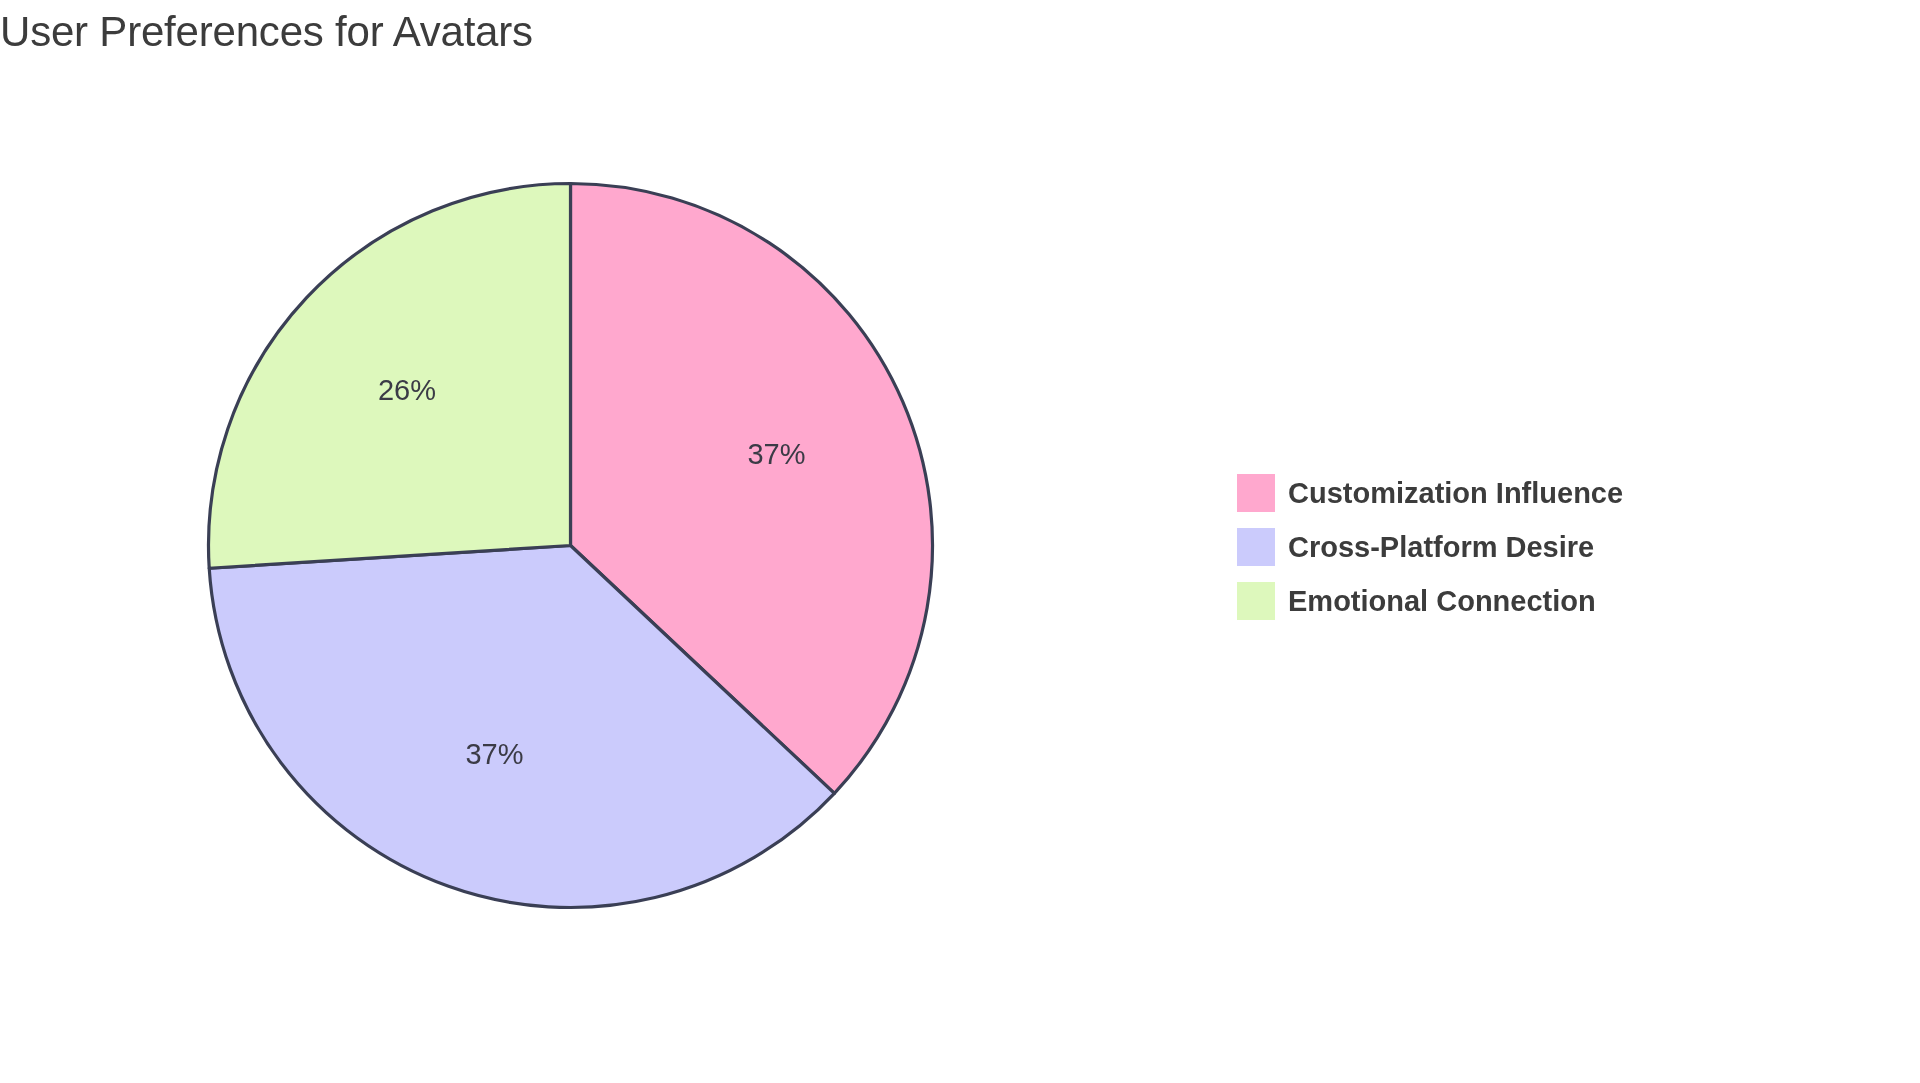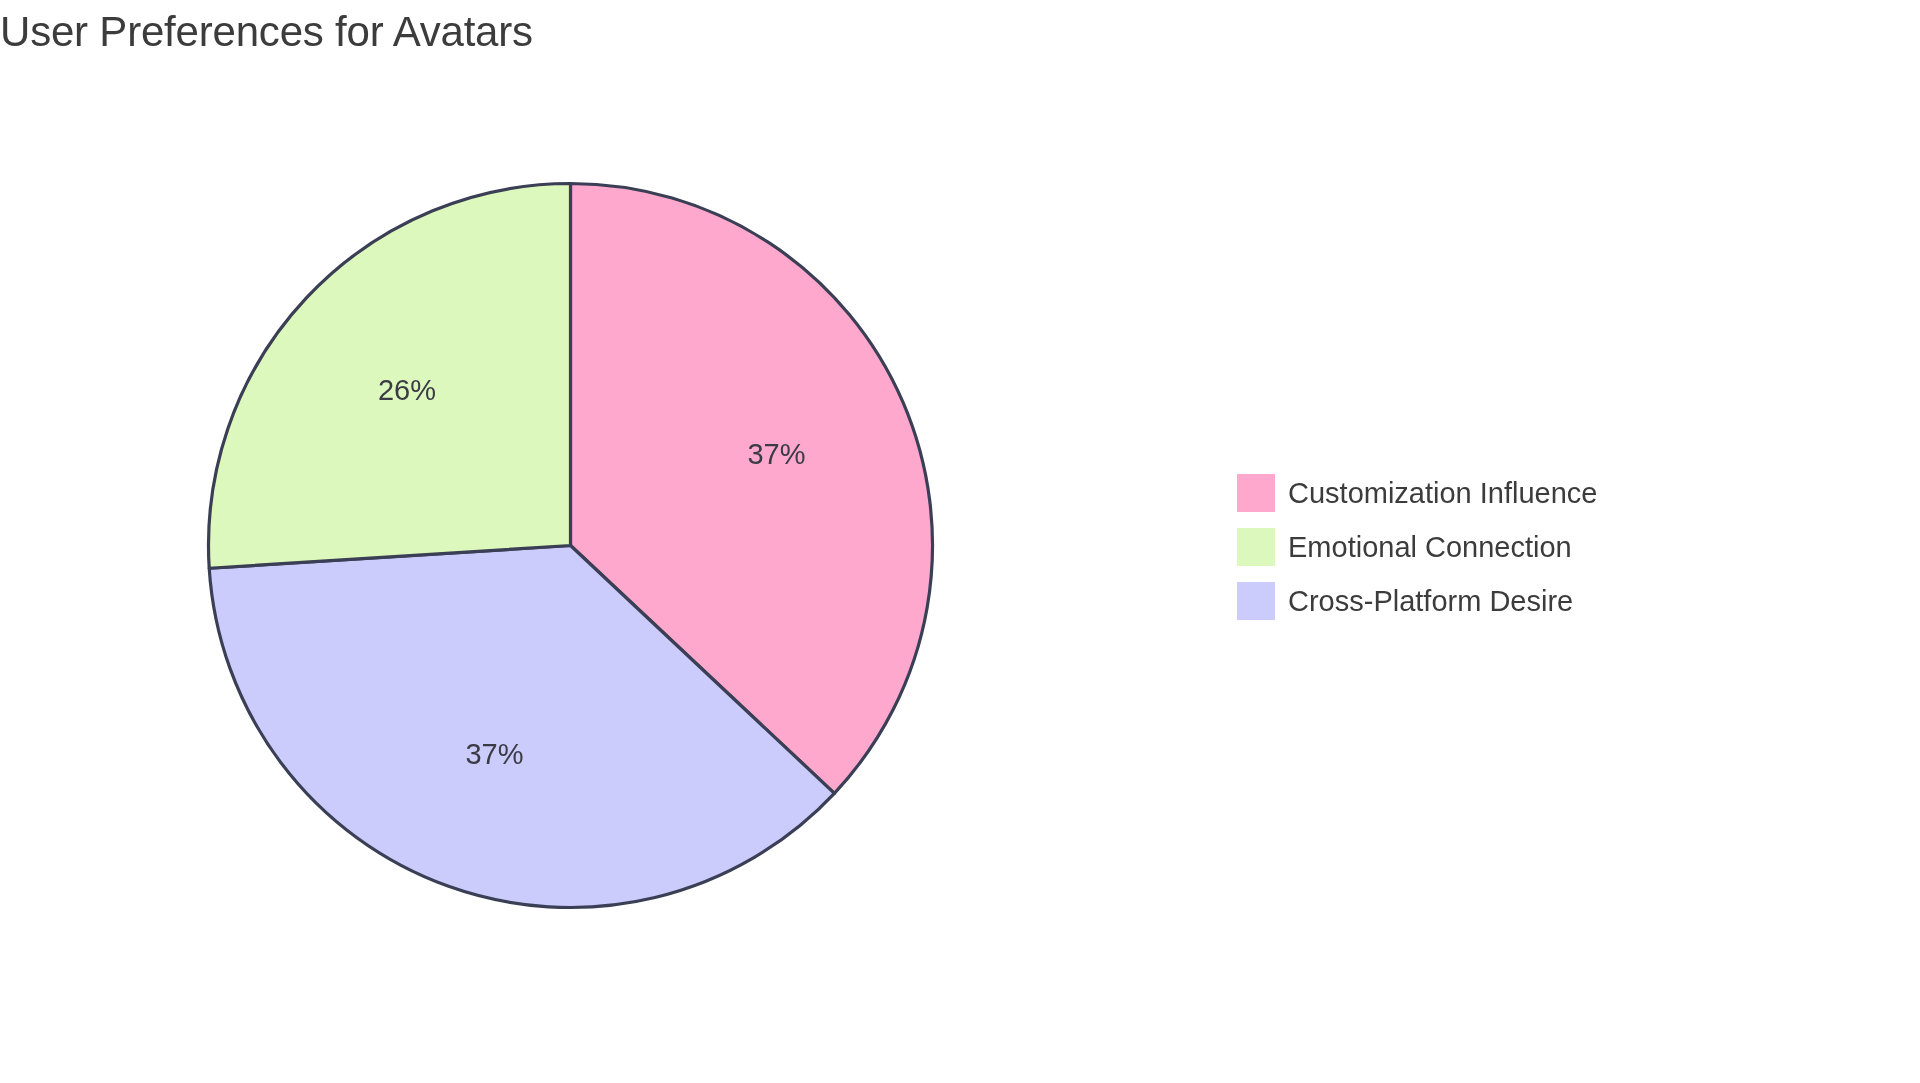--- a/index.html
+++ b/index.html
@@ -55,20 +55,21 @@
     left: 1237px;
     top: 466px;
     display: flex;
     flex-direction: column;
     gap: 0px;
   }
   .legend-row {
     display: flex;
     align-items: center;
     height: 54px;
+    font-weight: bold;
   }
   .legend-swatch {
     width: 38px;
     height: 38px;
     flex: 0 0 38px;
   }
   .legend-label {
     margin-left: 13px;
     font-size: 29px;
     color: #3c3c3c;
@@ -95,22 +96,22 @@
         <text x="406.9" y="391.9" class="slice-label" fill="#3b3b46">26%</text>
       </g>
   </svg>
 
   <div id="legend">
       <div class="legend-row">
         <span class="legend-swatch" style="background: rgb(255, 168, 206);"></span>
         <span class="legend-label">Customization Influence</span>
       </div>
       <div class="legend-row">
+        <span class="legend-swatch" style="background: rgb(203, 203, 252);"></span>
+        <span class="legend-label">Cross-Platform Desire</span>
+      </div>
+      <div class="legend-row">
         <span class="legend-swatch" style="background: rgb(221, 248, 188);"></span>
         <span class="legend-label">Emotional Connection</span>
-      </div>
-      <div class="legend-row">
-        <span class="legend-swatch" style="background: rgb(203, 203, 252);"></span>
-        <span class="legend-label">Cross-Platform Desire</span>
       </div>
     </div>
 
 </div>
 
 </body></html>

